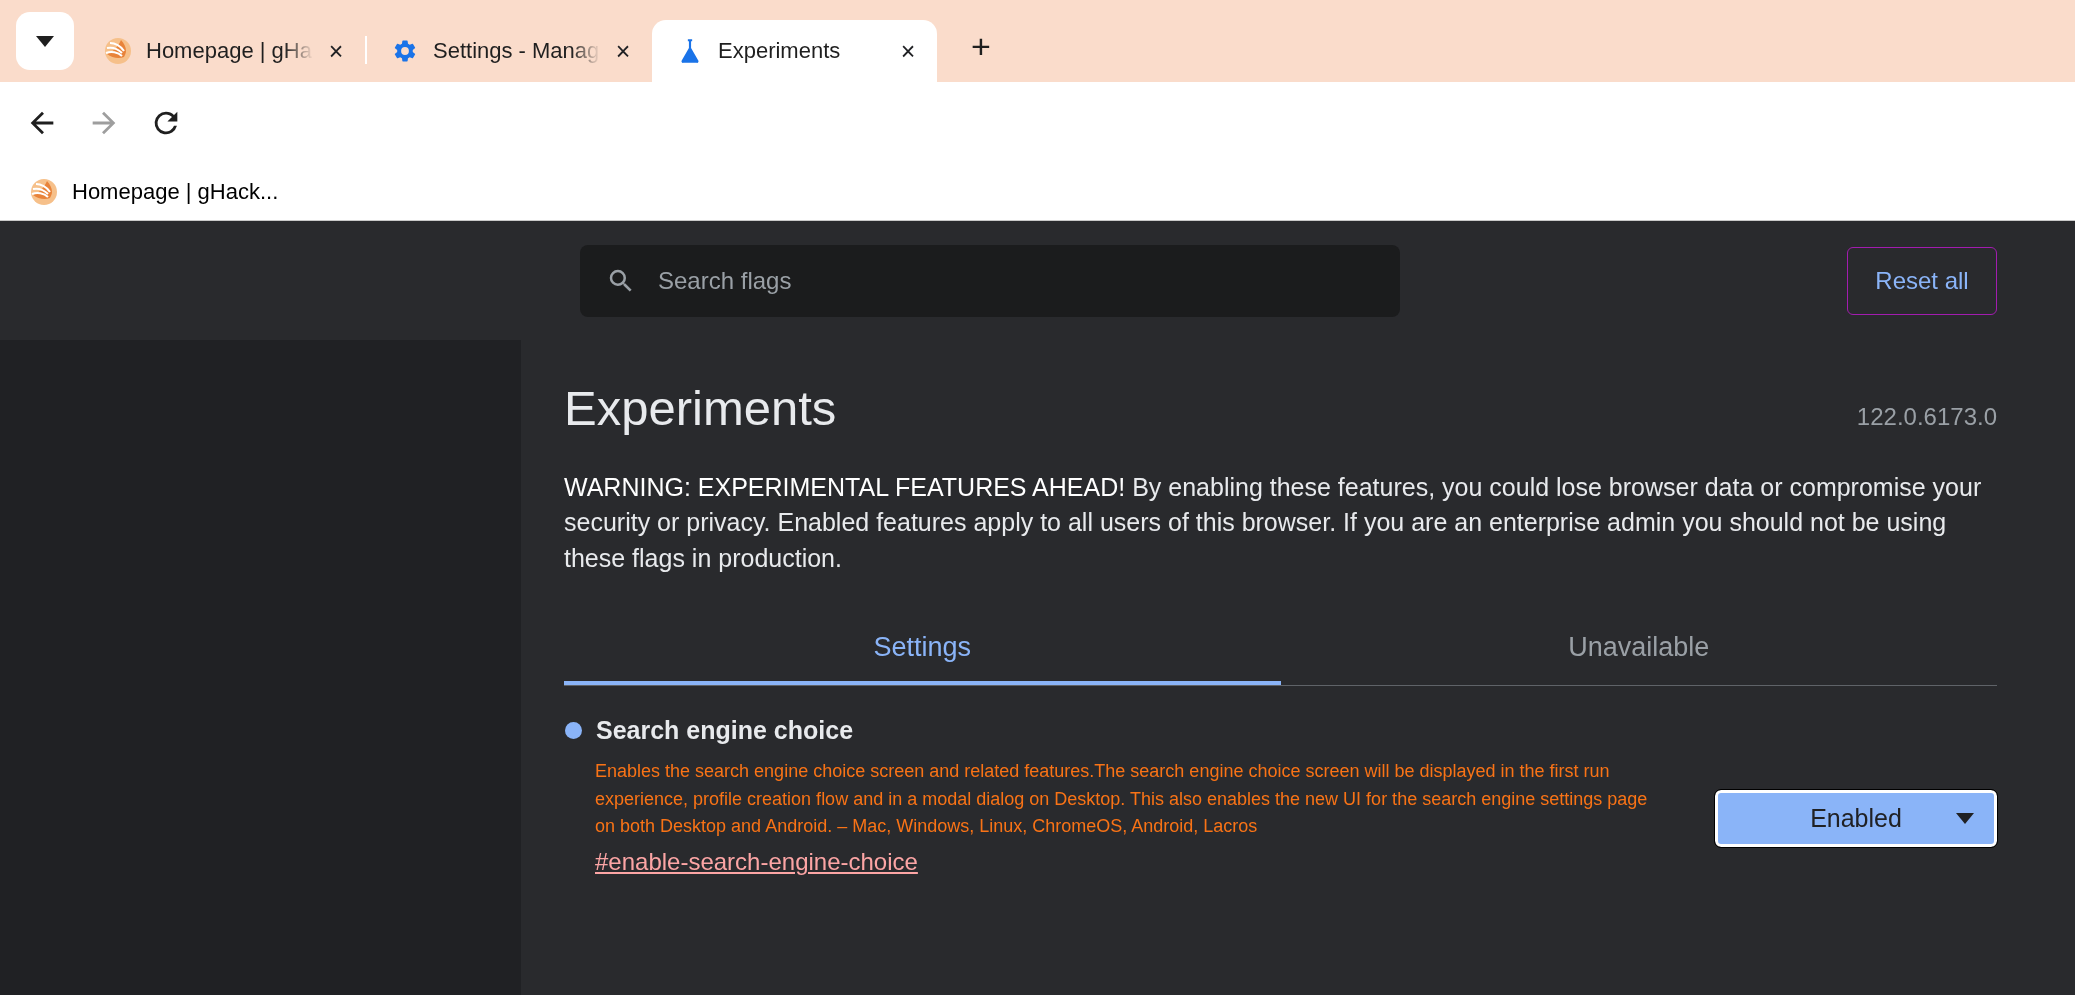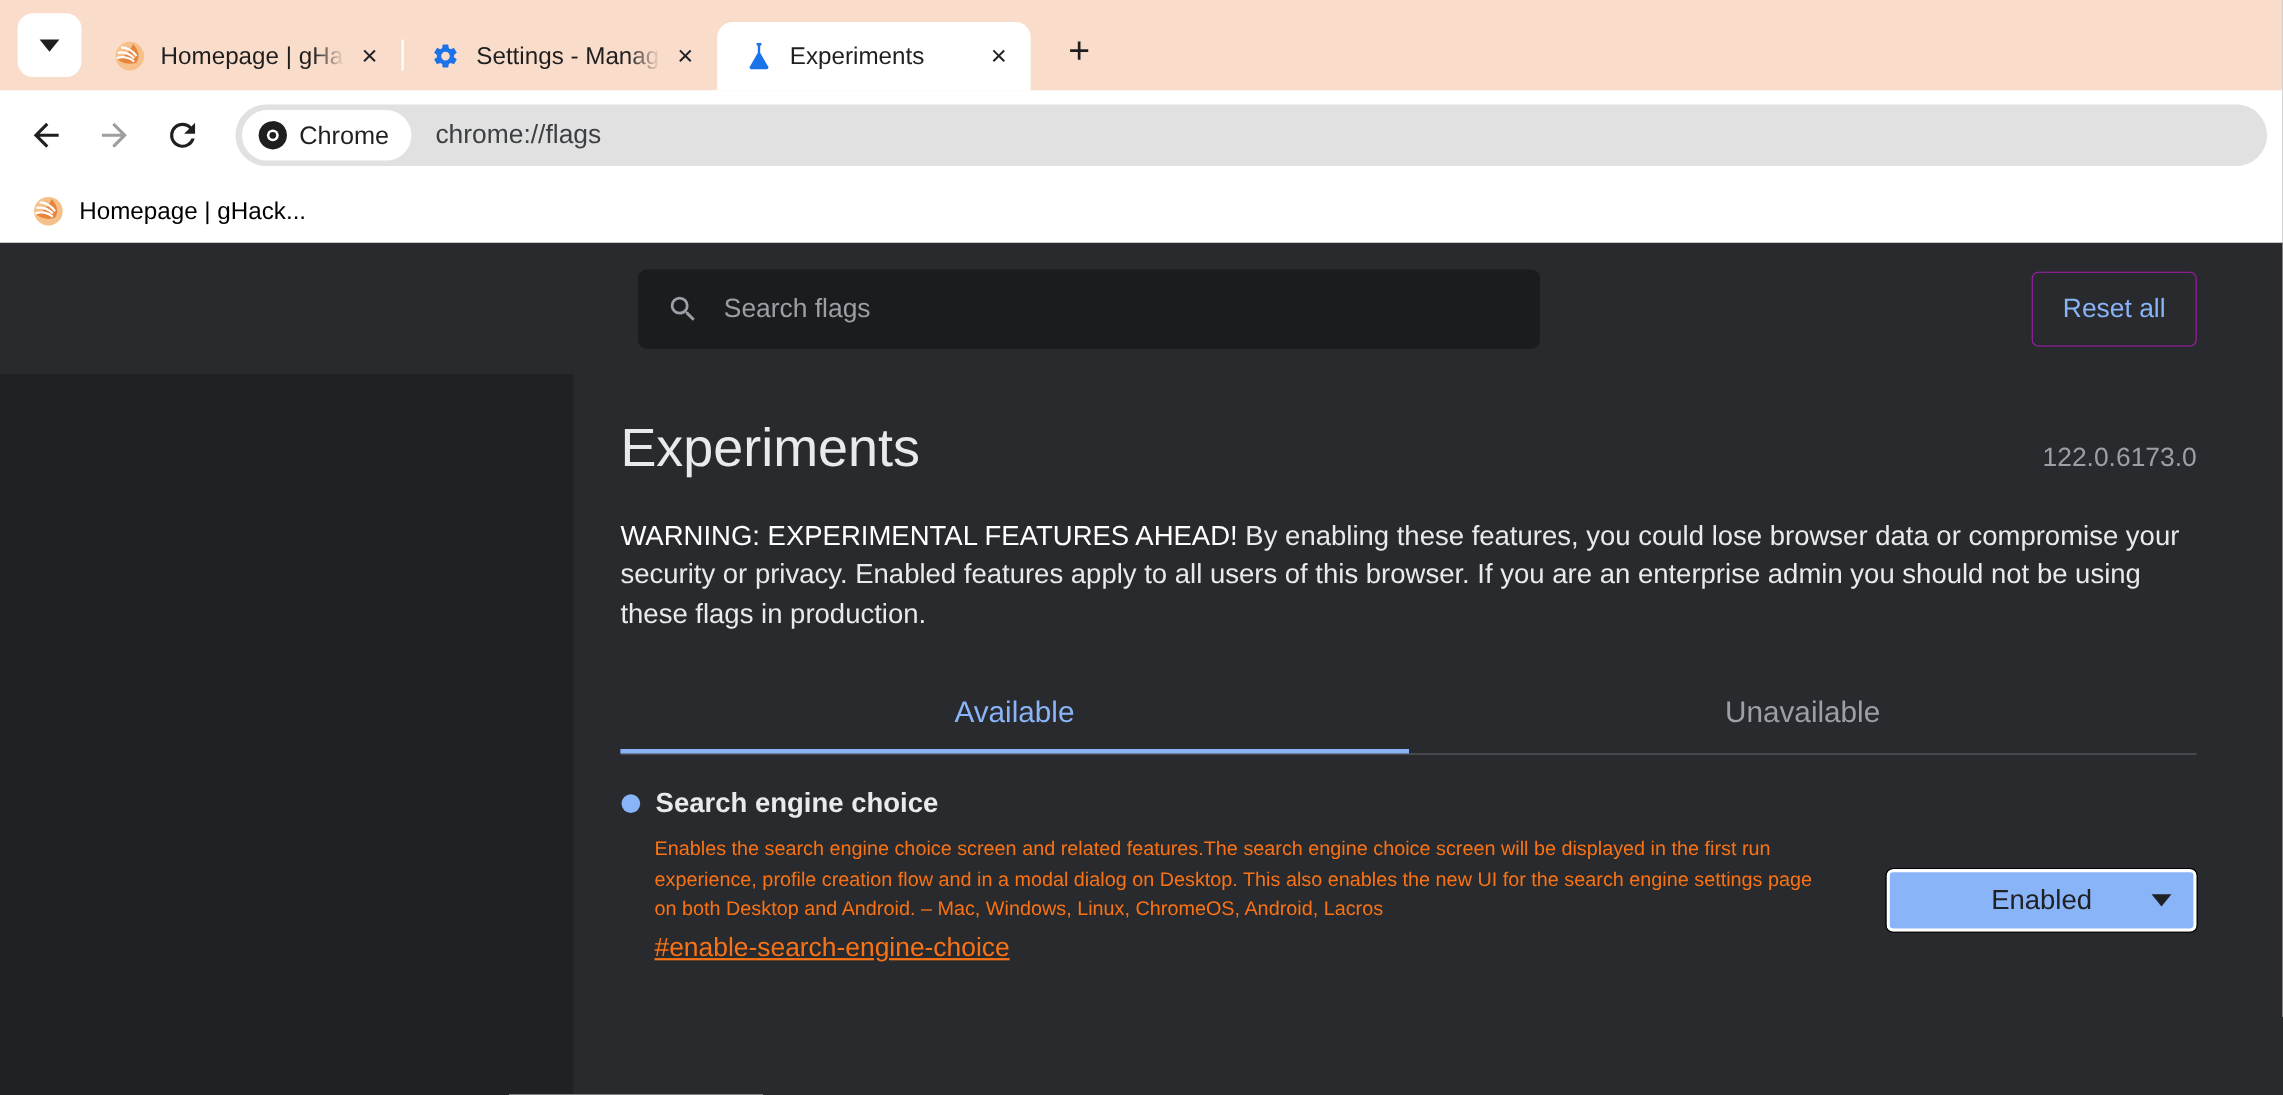--- a/index.html
+++ b/index.html
@@ -287,21 +287,21 @@
     font-size: 18px;
     line-height: 1.52;
     color: #f97316;
     max-width: 1070px;
   }
   .flag-permalink {
     display: inline-block;
     margin-top: 8px;
     margin-left: 31px;
     font-size: 24px;
-    color: #f97316;
+    color: #fca5a5;
     text-decoration: underline;
   }
   .flag-select-wrap {
     flex: 0 0 auto;
     margin-top: 74px;
     width: 282px;
   }
   .flag-select {
     width: 100%;
     height: 57px;
@@ -387,32 +387,20 @@
     <svg width="34" height="34" viewBox="0 0 24 24">
       <path d="M4 11h12.2l-5.6-5.6L12 4l8 8-8 8-1.4-1.4 5.6-5.6H4z" fill="#9e9e9e"></path>
     </svg>
   </div>
   <div class="nav-btn">
     <svg width="34" height="34" viewBox="0 0 24 24">
       <path d="M17.65 6.35A7.95 7.95 0 0 0 12 4a8 8 0 1 0 7.73 10h-2.08A6 6 0 1 1 12 6c1.66 0 3.14.69 4.22 1.78L13 11h7V4z" fill="#1f1f1f"></path>
     </svg>
   </div>
 
-  <div class="omnibox">
-    <div class="omnibox-chip">
-      <svg width="28" height="28" viewBox="0 0 24 24">
-        <circle cx="12" cy="12" r="11" fill="#1f1f1f"></circle>
-        <circle cx="12" cy="12" r="4.6" fill="#ffffff"></circle>
-        <circle cx="12" cy="12" r="2.6" fill="#1f1f1f"></circle>
-        <path d="M12 1a11 11 0 0 1 9.5 5.5H12z" fill="#1f1f1f"></path>
-      </svg>
-      <span class="omnibox-chip-label">Chrome</span>
-    </div>
-    <span class="omnibox-url">chrome://flags</span>
-  </div>
 </div>
 
 <div class="bookmarks">
   <div class="bookmark">
     <span>
       <svg width="28" height="28" viewBox="0 0 28 28">
         <circle cx="14" cy="14" r="13" fill="#f6c08a"></circle>
         <path d="M3 17c6-2 11-7 14-14 3 3 5 7 5 11 0 2-1 4-2 6-5 2-12 1-17-3z" fill="#e8833a"></path>
         <path d="M6 6c5 0 11 3 14 8" stroke="#fff" stroke-width="2" fill="none"></path>
         <path d="M3 11c5-1 11 1 15 5" stroke="#fff" stroke-width="2" fill="none"></path>
@@ -443,21 +431,21 @@
       <div class="title-row">
         <h1 class="page-title">Experiments</h1>
         <span class="version">122.0.6173.0</span>
       </div>
 
       <p class="warning-block">
         <span class="warning-lead">WARNING: EXPERIMENTAL FEATURES AHEAD!</span><span> By enabling these features, you could lose browser data or compromise your security or privacy. Enabled features apply to all users of this browser. If you are an enterprise admin you should not be using these flags in production.</span>
       </p>
 
       <div class="tabs-bar">
-        <div class="ftab selected">Available</div>
+        <div class="ftab selected">Settings</div>
         <div class="ftab">Unavailable</div>
       </div>
 
       <div class="flag-entry">
         <div class="flag-main">
           <div class="flag-title-row">
             <span class="flag-dot"></span>
             <span class="flag-title">Search engine choice</span>
           </div>
           <div class="flag-desc">Enables the search engine choice screen and related features.The search engine choice screen will be displayed in the first run experience, profile creation flow and in a modal dialog on Desktop. This also enables the new UI for the search engine settings page on both Desktop and Android. – Mac, Windows, Linux, ChromeOS, Android, Lacros</div>

